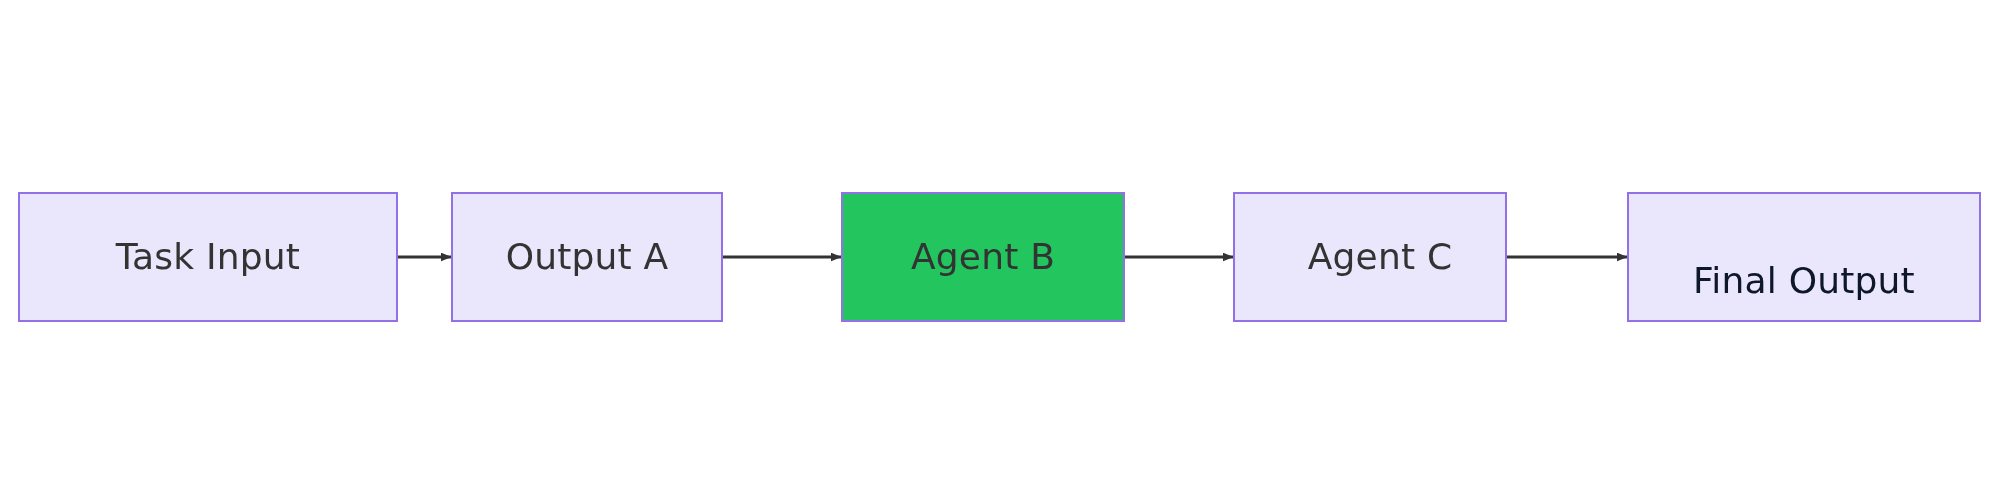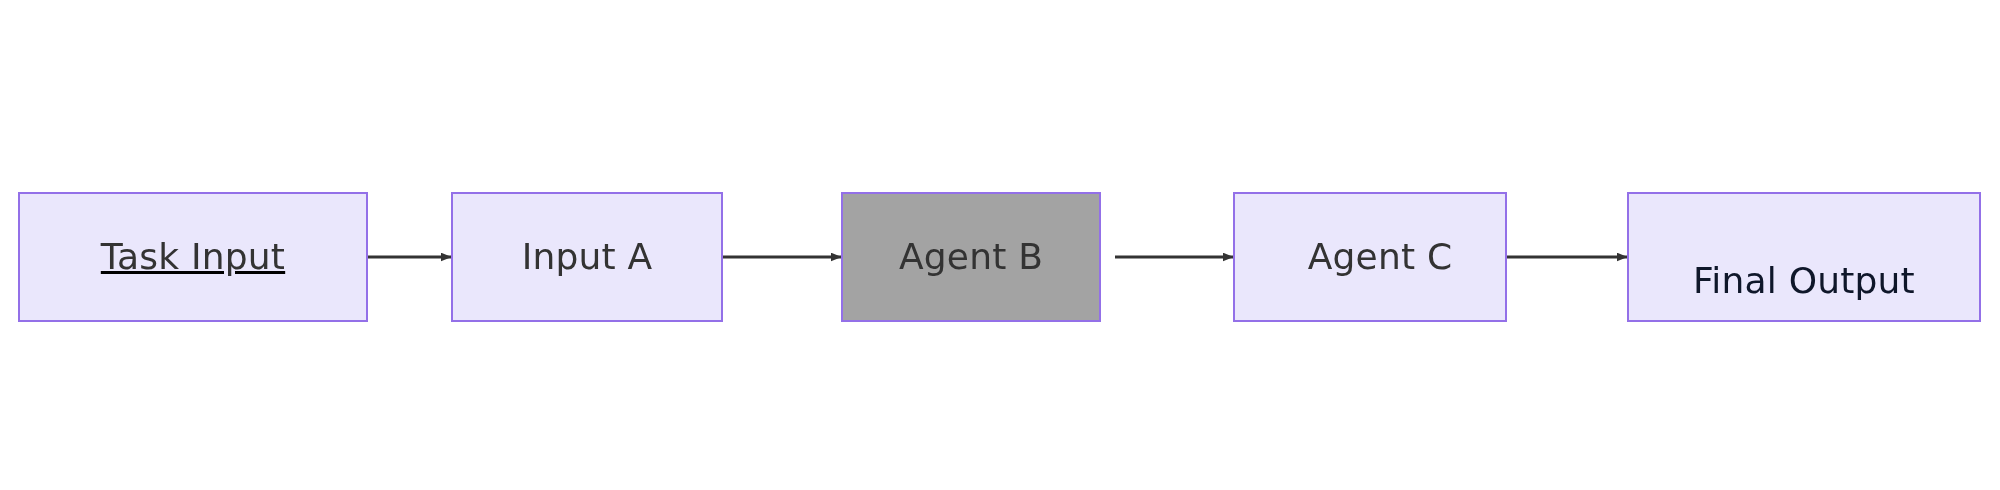--- a/index.html
+++ b/index.html
@@ -60,27 +60,27 @@
     </defs>
     <g id="edges-group">
         <line x1="332" y1="257" x2="451" y2="257" stroke="#333333" stroke-width="3" marker-end="url(#arrowhead)"></line>
         <line x1="723" y1="257" x2="841" y2="257" stroke="#333333" stroke-width="3" marker-end="url(#arrowhead)"></line>
         <line x1="1115" y1="257" x2="1233" y2="257" stroke="#333333" stroke-width="3" marker-end="url(#arrowhead)"></line>
         <line x1="1507" y1="257" x2="1627" y2="257" stroke="#333333" stroke-width="3" marker-end="url(#arrowhead)"></line>
       </g>
   </svg>
 
   <div id="nodes-layer">
-      <div class="node-box" style="left: 18px; top: 192px; width: 350px; height: 130px; background: rgb(234, 231, 252); border-color: rgb(147, 112, 232); text-decoration: underline;">
+      <div class="node-box" style="left: 18px; top: 192px; width: 380px; height: 130px; background: rgb(234, 231, 252); border-color: rgb(147, 112, 232);">
         <span class="node-label" style="color: rgb(51, 51, 51);">Task Input</span>
       </div>
       <div class="node-box" style="left: 451px; top: 192px; width: 272px; height: 130px; background: rgb(234, 231, 252); border-color: rgb(147, 112, 232);">
-        <span class="node-label" style="color: rgb(51, 51, 51);">Input A</span>
+        <span class="node-label" style="color: rgb(51, 51, 51);">Output A</span>
       </div>
-      <div class="node-box" style="left: 841px; top: 192px; width: 260px; height: 130px; background: #a3a3a3; border-color: rgb(147, 112, 232);">
+      <div class="node-box" style="left: 841px; top: 192px; width: 284px; height: 130px; background: #22c55e; border-color: rgb(147, 112, 232);">
         <span class="node-label" style="color: rgb(51, 51, 51);">Agent B</span>
       </div>
       <div class="node-box" style="left: 1233px; top: 192px; width: 274px; height: 130px; background: rgb(234, 231, 252); border-color: rgb(147, 112, 232); padding-left: 20px;">
         <span class="node-label" style="color: rgb(51, 51, 51);">Agent C</span>
       </div>
       <div class="node-box" style="left: 1627px; top: 192px; width: 354px; height: 130px; background: rgb(234, 231, 252); border-color: rgb(147, 112, 232);">
         <span class="node-label" style="color: #0f172a; margin-top: 48px;">Final Output</span>
       </div>
     </div>
 

